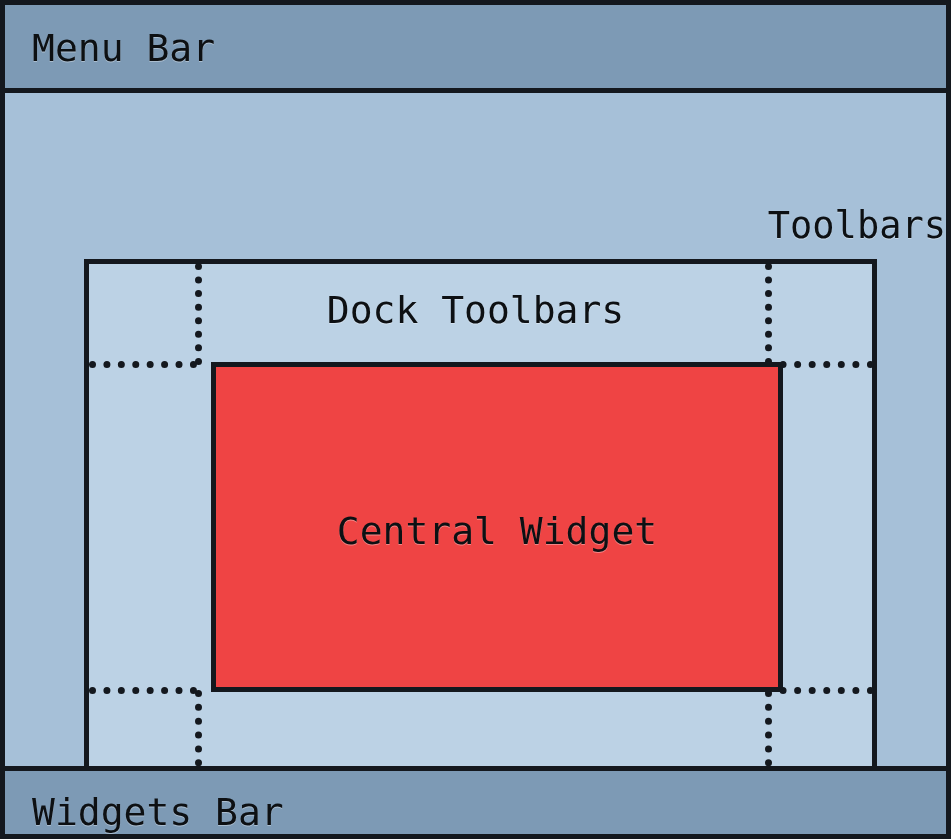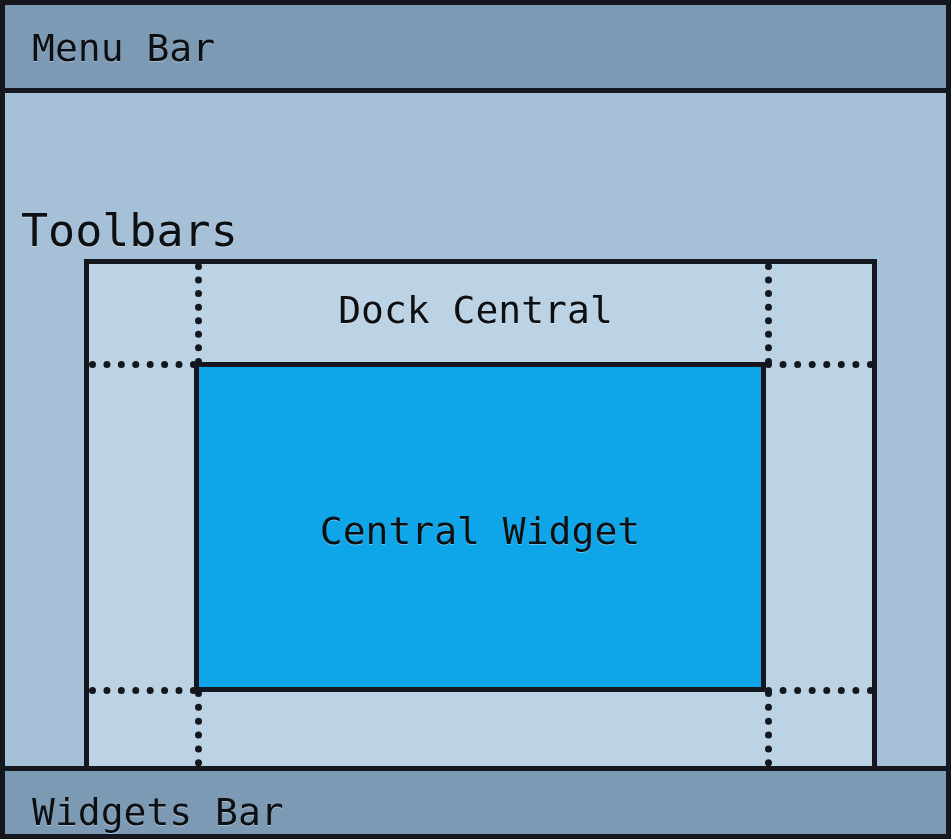--- a/index.html
+++ b/index.html
@@ -55,22 +55,22 @@
     left: -5px;
     top: 83px;
     width: 951px;
     height: 683px;
     background: #a6c0d8;
   }
   #toolbars-label {
     left: 0;
     right: 0;
     top: 111px;
-    text-align: left;
-    font-size: 45px;
+    text-align: right;
+    font-size: 37px;
     padding-left: 16px;
   }
 
   
   #dock-frame {
     left: 79px;
     top: 166px;
     width: 793px;
     height: 538px;
     background: #bcd2e5;
@@ -100,25 +100,25 @@
   #dock-split-right-top  { left: 760px; top: 170px;  height: 102px; }
   #dock-split-right-bot  { left: 760px; top: 597px;  height: 104px; }
 
   #dock-split-top-left   { left: 84px;  top: 268px;  width: 108px; }
   #dock-split-top-right  { left: 760px; top: 268px;  width: 109px; }
   #dock-split-bot-left   { left: 84px;  top: 594px;  width: 108px; }
   #dock-split-bot-right  { left: 760px; top: 594px;  width: 109px; }
 
   
   #central-widget {
-    left: 189px;
+    left: 206px;
     top: 269px;
     width: 572px;
     height: 330px;
-    background: #0ea5e9;
+    background: #ef4444;
   }
   #central-widget-label {
     left: 0;
     right: 0;
     top: 142px;
     text-align: center;
     font-size: 38px;
   }
 
   
@@ -143,21 +143,21 @@
   <div class="box" id="menu-bar">
     <div class="label" id="menu-bar-label">Menu Bar</div>
   </div>
 
   <div class="box" id="toolbars-region">
 
     <div class="label" id="toolbars-label">Toolbars</div>
 
     <div class="box" id="dock-frame"></div>
 
-    <div class="label" id="dock-label">Dock Central</div>
+    <div class="label" id="dock-label">Dock Toolbars</div>
 
     <div class="dotted-v" id="dock-split-left-top"></div>
     <div class="dotted-v" id="dock-split-left-bot"></div>
     <div class="dotted-v" id="dock-split-right-top"></div>
     <div class="dotted-v" id="dock-split-right-bot"></div>
 
     <div class="dotted-h" id="dock-split-top-left"></div>
     <div class="dotted-h" id="dock-split-top-right"></div>
     <div class="dotted-h" id="dock-split-bot-left"></div>
     <div class="dotted-h" id="dock-split-bot-right"></div>

